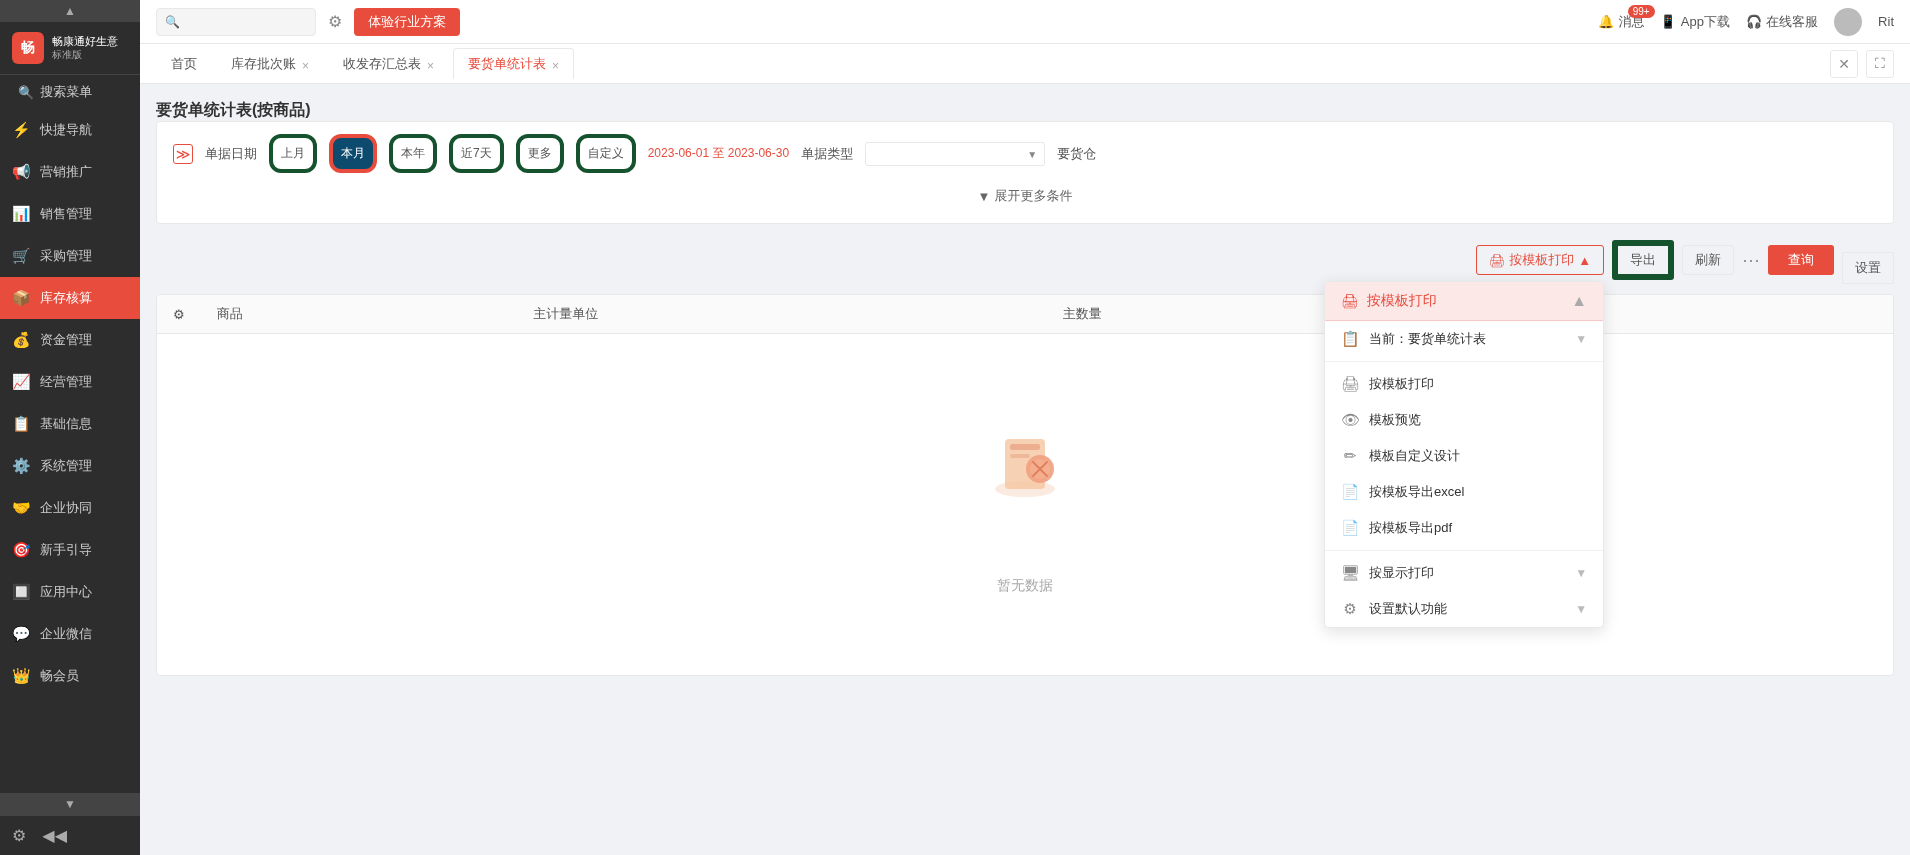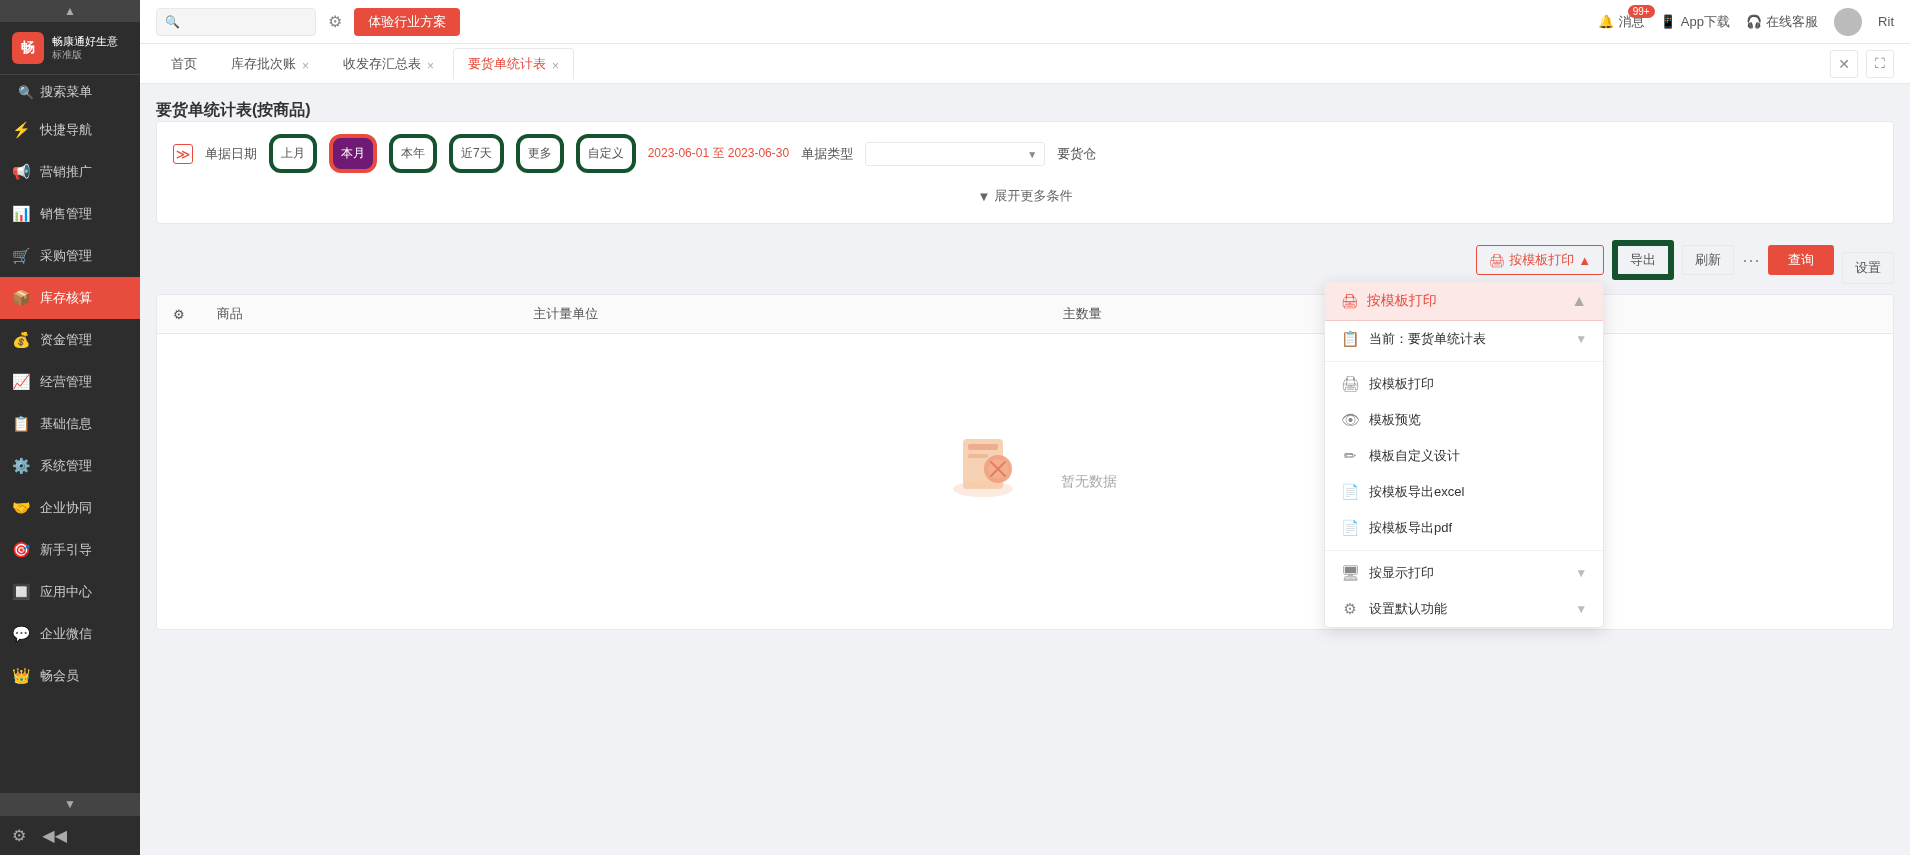--- a/index.html
+++ b/index.html
@@ -47,34 +47,34 @@
     
     .content { flex: 1; overflow: auto; padding: 16px; position: relative; }
     .page-title { font-size: 16px; font-weight: 600; color: #333; }
 
     
     .filter-bar { background: #fff; border-radius: 4px; padding: 12px 16px; margin-bottom: 12px; border: 1px solid #e8e8e8; }
     .filter-row { display: flex; align-items: center; gap: 12px; flex-wrap: wrap; }
     .filter-expand-btn { background: none; border: none; display: flex; align-items: center; gap: 4px; color: #666; cursor: pointer; font-size: 13px; width: 100%; justify-content: center; margin-top: 8px; padding: 6px 0; }
     .filter-label { color: #555; font-size: 13px; white-space: nowrap; }
     .date-btn { padding: 7px 8px; border: 4px solid #14532d; border-radius: 12px; cursor: pointer; font-size: 12px; color: #555; background: #fff; }
-    .date-btn.active { background: #701a75; color: white; border-color: #e74c3c; }
+    .date-btn.active { background: #0c4a6e; color: white; border-color: #e74c3c; }
     .date-range-text { color: #e74c3c; font-size: 12px; }
     .filter-select { border: 1px solid #e8e8e8; border-radius: 3px; padding: 4px 24px 4px 8px; font-size: 12px; color: #555; background: #fff; cursor: pointer; min-width: 180px; appearance: none; position: relative; }
     .select-wrapper { position: relative; display: inline-block; }
     .select-wrapper::after { content: '▼'; position: absolute; right: 8px; top: 50%; transform: translateY(-50%); font-size: 10px; color: #888; pointer-events: none; }
 
     
     .table-area { background: #fff; border-radius: 4px; border: 1px solid #e8e8e8; overflow: hidden; }
     .table { width: 100%; border-collapse: collapse; }
     .table th { background: #fafafa; padding: 10px 16px; text-align: left; font-weight: 500; color: #555; border-bottom: 1px solid #e8e8e8; font-size: 13px; }
     .col-settings { width: 40px; text-align: center; }
 
     
-    .empty-state { display: flex; flex-direction: row; align-items: center; justify-content: center; padding: 80px 0; gap: 28px; }
+    .empty-state { display: flex; flex-direction: column; align-items: center; justify-content: center; padding: 80px 0; gap: 28px; }
     .empty-icon { font-size: 80px; margin-bottom: 16px; }
     .empty-text { color: #aaa; font-size: 14px; }
     .action-expand-icon { color: #e74c3c; cursor: pointer; font-size: 14px; width: 20px; height: 20px; display: flex; align-items: center; justify-content: center; border: 1px solid #e74c3c; border-radius: 3px; }
 
     
     .top-action-bar { display: flex; align-items: center; justify-content: flex-end; gap: 8px; margin-bottom: 10px; }
     .btn-print { background: none; border: 1px solid #e8e8e8; border-radius: 3px; padding: 5px 12px; font-size: 13px; color: #555; cursor: pointer; display: flex; align-items: center; gap: 4px; }
     .btn-print.highlight { color: #e74c3c; border-color: #e74c3c; }
     .btn-export { background: none; border: 6px solid #14532d; border-radius: 3px; padding: 5px 12px; font-size: 13px; color: #555; cursor: pointer; }
     .btn-refresh { background: none; border: 1px solid #e8e8e8; border-radius: 3px; padding: 5px 12px; font-size: 13px; color: #555; cursor: pointer; }

